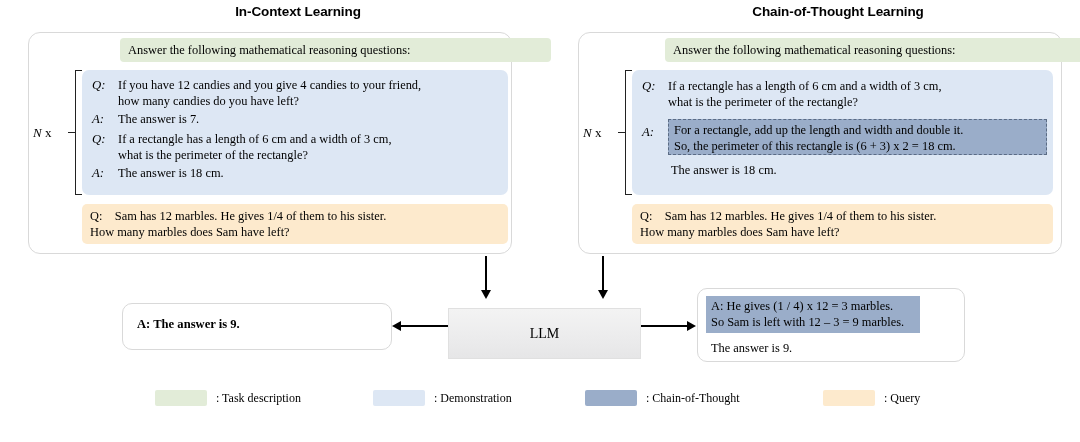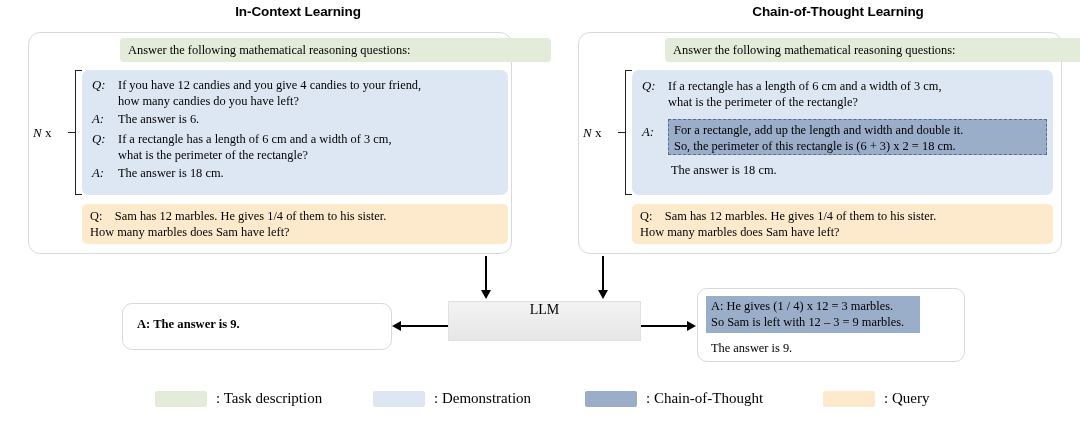--- a/index.html
+++ b/index.html
@@ -138,26 +138,27 @@
     position: absolute;
     width: 0; height: 0;
     border-top: 5px solid transparent;
     border-bottom: 5px solid transparent;
     border-right: 9px solid #000;
   }
 
   
   #llm-box {
     position: absolute;
-    left: 448px; top: 301px;
-    width: 193px; height: 40px;
+    left: 448px; top: 308px;
+    width: 193px; height: 51px;
     background: linear-gradient(180deg, #f3f3f3 0%, #ececed 55%, #e6e6e7 100%);
     border: 1px solid #e0e0e0;
     box-sizing: border-box;
     display: flex;
+    align-items: center;
     justify-content: center;
     font-size: 14px;
   }
 
   
   .outbox {
     position: absolute;
     border: 1px solid #d9d9d9;
     border-radius: 10px;
     background: #ffffff;
@@ -191,21 +192,21 @@
   
   #legend { position: absolute; left: 0; top: 384px; width: 1080px; height: 28px; }
   .legend-item { position: absolute; display: flex; align-items: center; }
   .legend-swatch {
     width: 52px; height: 16px;
     border-radius: 2px;
     flex: 0 0 52px;
   }
   .legend-label {
     margin-left: 9px;
-    font-size: 15px;
+    font-size: 12px;
     white-space: nowrap;
   }
 </style>
 </head>
 <body>
 
 <div class="stage">
 
   <div class="panel-title" id="title-left">In-Context Learning</div>
   <div class="panel-title" id="title-right">Chain-of-Thought Learning</div>
@@ -225,21 +226,21 @@
   <div class="qa" style="left:92px; top:77px; width:410px;">
     <div class="qa-label">Q:</div>
     <div class="qa-body">
       <div>If you have 12 candies and you give 4 candies to your friend,</div>
       <div>how many candies do you have left?</div>
     </div>
   </div>
 
   <div class="qa" style="left:92px; top:111px; width:410px;">
     <div class="qa-label">A:</div>
-    <div class="qa-body">The answer is 6.</div>
+    <div class="qa-body">The answer is 7.</div>
   </div>
 
   <div class="qa" style="left:92px; top:131px; width:410px;">
     <div class="qa-label">Q:</div>
     <div class="qa-body">
       <div>If a rectangle has a length of 6 cm and a width of 3 cm,</div>
       <div>what is the perimeter of the rectangle?</div>
     </div>
   </div>
 

